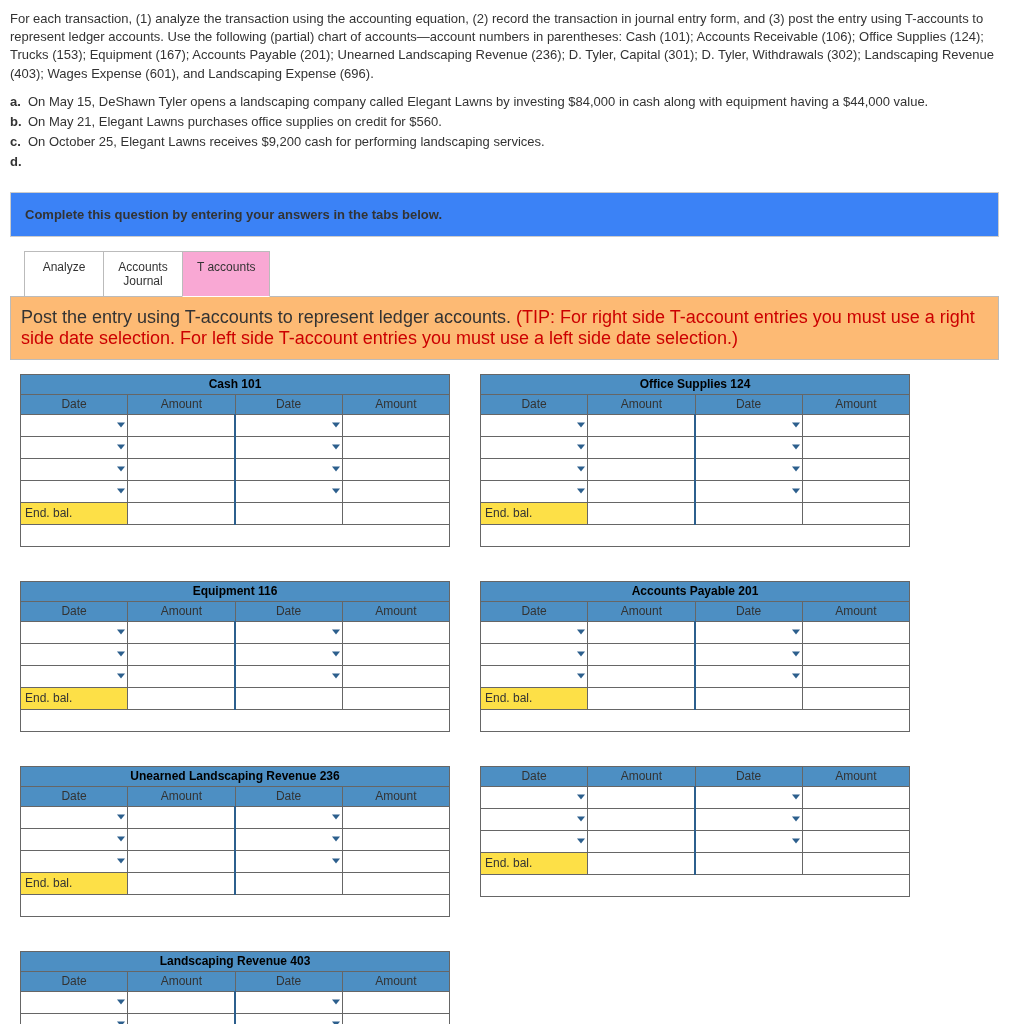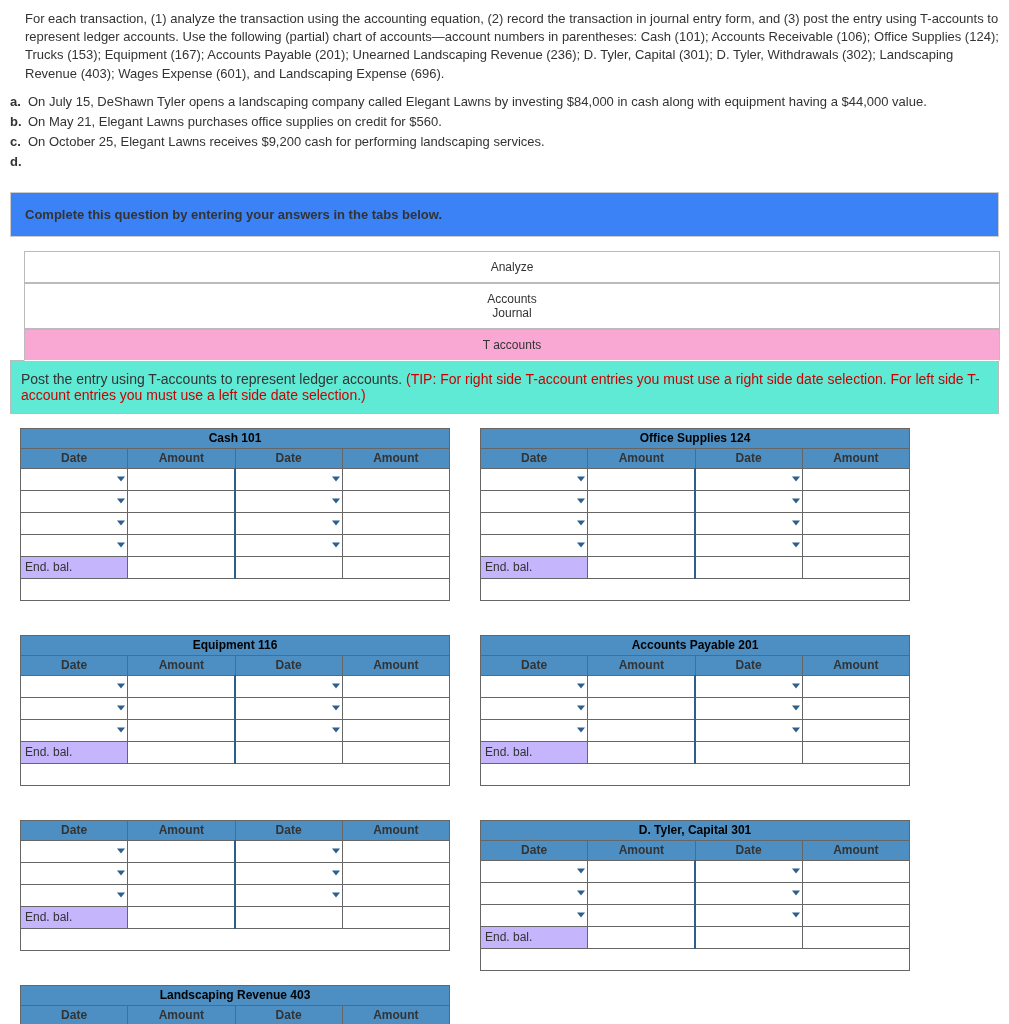--- a/index.html
+++ b/index.html
@@ -5,72 +5,72 @@
   * { box-sizing: border-box; }
   body {
     margin: 0;
     padding: 10px;
     font-family: Arial, sans-serif;
     font-size: 13px;
     color: #333;
     background: #fff;
     width: 1009px;
   }
-  .problem-text { line-height: 1.4; margin-bottom: 10px; margin-left: 15px; }
+  .problem-text { line-height: 1.4; margin-bottom: 10px; }
   .items { margin: 10px 0 20px 0; }
   .item-row { display: flex; margin-bottom: 2px; line-height: 1.4; }
   .item-letter { font-weight: bold; min-width: 18px; }
   .item-text { }
   .instruction-bar {
     background: #3b82f6;
     border: 1px solid #ccc;
     padding: 14px;
     font-weight: bold;
     margin-bottom: 14px;
   }
-  .tabs { display: flex; margin-left: 14px; flex-direction: column; }
+  .tabs { display: flex; margin-left: 14px; }
   .tab {
     border: 1px solid #bbb;
     background: #fff;
     padding: 8px 14px;
     font-size: 12px;
     text-align: center;
     min-width: 80px;
     cursor: pointer;
     margin-right: -1px;
   }
   .tab.active { background: #f9a8d4; border-bottom: 1px solid #fff; position: relative; z-index: 2; }
   .tip-bar {
-    background: #5eead4;
+    background: #fdba74;
     border: 1px solid #bbb;
     padding: 10px;
-    font-size: 14px;
+    font-size: 18px;
     margin-top: -1px;
     margin-bottom: 14px;
   }
   .tip-bar .red { color: #c00; }
   .taccounts-wrap { display: flex; gap: 30px; flex-wrap: wrap; padding: 0 10px; }
   .col { display: flex; flex-direction: column; gap: 34px; width: 430px; }
   .tacct { border-collapse: collapse; width: 100%; table-layout: fixed; }
   .tacct th, .tacct td { border: 1px solid #666; height: 22px; font-size: 12px; padding: 0 4px; }
   .tacct .title-row th {
     background: #4d8fc3;
     color: #000;
     font-weight: bold;
     text-align: center;
     height: 20px;
   }
   .tacct .hdr th {
     background: #4d8fc3;
-    font-weight: bold;
+    font-weight: normal;
     text-align: center;
     height: 20px;
   }
   .tacct td { background: #fff; }
-  .tacct .endbal td:first-child { background: #c4b5fd; }
+  .tacct .endbal td:first-child { background: #fde047; }
   .tacct td.cell-left-border { border-left: 2px solid #2c5f8d; }
   .tacct td.dd { position: relative; }
   .tacct td.dd::after {
     content: "";
     position: absolute;
     right: 2px; top: 50%;
     transform: translateY(-50%);
     width: 0; height: 0;
     border-left: 4px solid transparent;
     border-right: 4px solid transparent;
@@ -78,21 +78,21 @@
   }
 </style>
 </head>
 <body>
 
 <div class="problem-text">For each transaction, (1) analyze the transaction using the accounting equation, (2) record the transaction in journal entry form, and (3) post the entry using T-accounts to represent ledger accounts. Use the following (partial) chart of accounts—account numbers in parentheses: Cash (101); Accounts Receivable (106); Office Supplies (124); Trucks (153); Equipment (167); Accounts Payable (201); Unearned Landscaping Revenue (236); D. Tyler, Capital (301); D. Tyler, Withdrawals (302); Landscaping Revenue (403); Wages Expense (601), and Landscaping Expense (696).</div>
 
 <div class="items">
   <div class="item-row">
     <span class="item-letter">a.</span>
-    <span class="item-text">On July 15, DeShawn Tyler opens a landscaping company called Elegant Lawns by investing $84,000 in cash along with equipment having a $44,000 value.</span>
+    <span class="item-text">On May 15, DeShawn Tyler opens a landscaping company called Elegant Lawns by investing $84,000 in cash along with equipment having a $44,000 value.</span>
   </div>
   <div class="item-row">
     <span class="item-letter">b.</span>
     <span class="item-text">On May 21, Elegant Lawns purchases office supplies on credit for $560.</span>
   </div>
   <div class="item-row">
     <span class="item-letter">c.</span>
     <span class="item-text">On October 25, Elegant Lawns receives $9,200 cash for performing landscaping services.</span>
   </div>
   <div class="item-row">
@@ -199,20 +199,23 @@
             <td></td>
           </tr>
       <tr>
             <td colspan="4"></td>
           </tr>
     </tbody>
       </table>
 
     <table class="tacct">
       <tbody>
+          <tr class="title-row">
+            <th colspan="4">Unearned Landscaping Revenue 236</th>
+          </tr>
       <tr class="hdr">
         <th>Date</th>
         <th>Amount</th>
         <th>Date</th>
         <th>Amount</th>
       </tr>
       <tr>
             <td class="dd"></td>
             <td></td>
             <td class="dd cell-left-border"></td>
@@ -367,23 +370,20 @@
             <td></td>
           </tr>
       <tr>
             <td colspan="4"></td>
           </tr>
     </tbody>
       </table>
 
     <table class="tacct">
       <tbody>
-          <tr class="title-row">
-            <th colspan="4">D. Tyler, Capital 301</th>
-          </tr>
       <tr class="hdr">
         <th>Date</th>
         <th>Amount</th>
         <th>Date</th>
         <th>Amount</th>
       </tr>
       <tr>
             <td class="dd"></td>
             <td></td>
             <td class="dd cell-left-border"></td>

